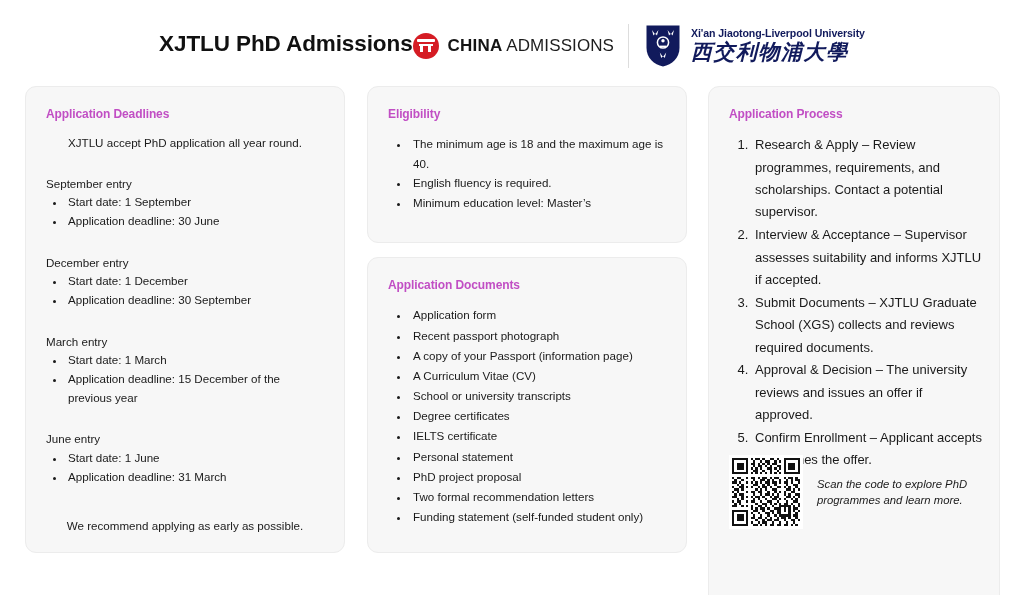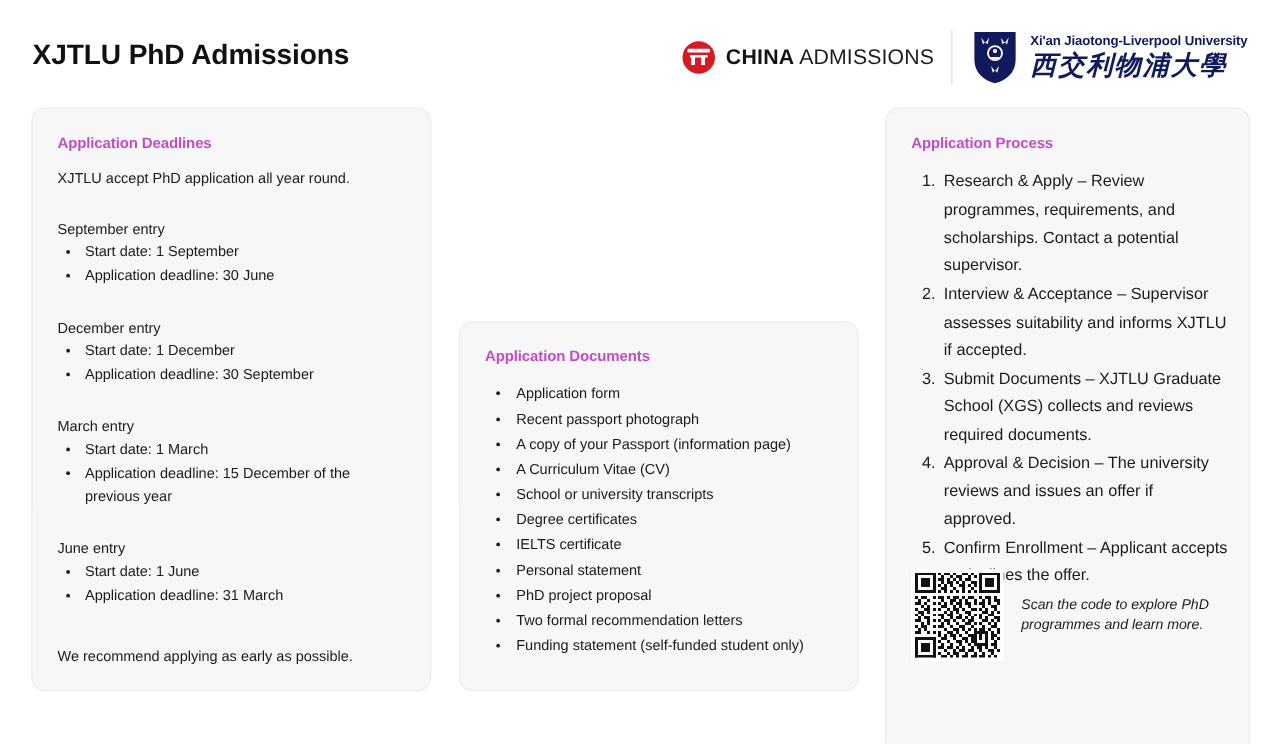--- a/index.html
+++ b/index.html
@@ -15,21 +15,21 @@
   }
   .page { position: relative; width: 1024px; height: 595px; }
 
   
   .header {
     position: absolute;
     left: 0; top: 0;
     width: 1024px; height: 82px;
     display: flex;
     align-items: center;
-    justify-content: space-between;
+    justify-content: center;
     padding: 0 26px 0 26px;
   }
   .page-title {
     font-size: 22.5px;
     font-weight: bold;
     letter-spacing: -0.1px;
     color: #111111;
     white-space: nowrap;
     margin-top: 6px;
   }
@@ -119,21 +119,21 @@
 
   .card-heading {
     color: #c14ec4;
     font-size: 12px;
     font-weight: bold;
     letter-spacing: -0.1px;
     margin: 0 0 13px 0;
     line-height: 1.2;
   }
 
-  .lead { font-size: 11.6px; line-height: 1.5; margin: 0; }
+  .lead { font-size: 11.6px; line-height: 1.5; margin: 0; text-align: center; }
   .spacer-24 { height: 23px; }
   .spacer-31 { height: 31px; }
 
   .entry-label {
     font-size: 11.6px;
     line-height: 1.5;
     margin: 0 0 1px 0;
   }
 
   ul.bullets, ol.steps {
@@ -261,20 +261,30 @@
       <ul class="bullets">
         <li>Start date: 1 June</li>
         <li>Application deadline: 31 March</li>
       </ul>
 
       <div class="spacer-31"></div>
       <p class="lead">We recommend applying as early as possible.</p>
     </div>
   </div>
 
+  <div class="card" id="card-eligibility">
+    <div class="card-inner">
+      <h2 class="card-heading">Eligibility</h2>
+      <ul class="bullets">
+        <li>The minimum age is 18 and the maximum age is 40.</li>
+        <li>English fluency is required.</li>
+        <li>Minimum education level: Master’s</li>
+      </ul>
+    </div>
+  </div>
 
   <div class="card" id="card-documents">
     <div class="card-inner">
       <h2 class="card-heading">Application Documents</h2>
       <ul class="bullets">
         <li>Application form</li>
         <li>Recent passport photograph</li>
         <li>A copy of your Passport (information page)</li>
         <li>A Curriculum Vitae (CV)</li>
         <li>School or university transcripts</li>

